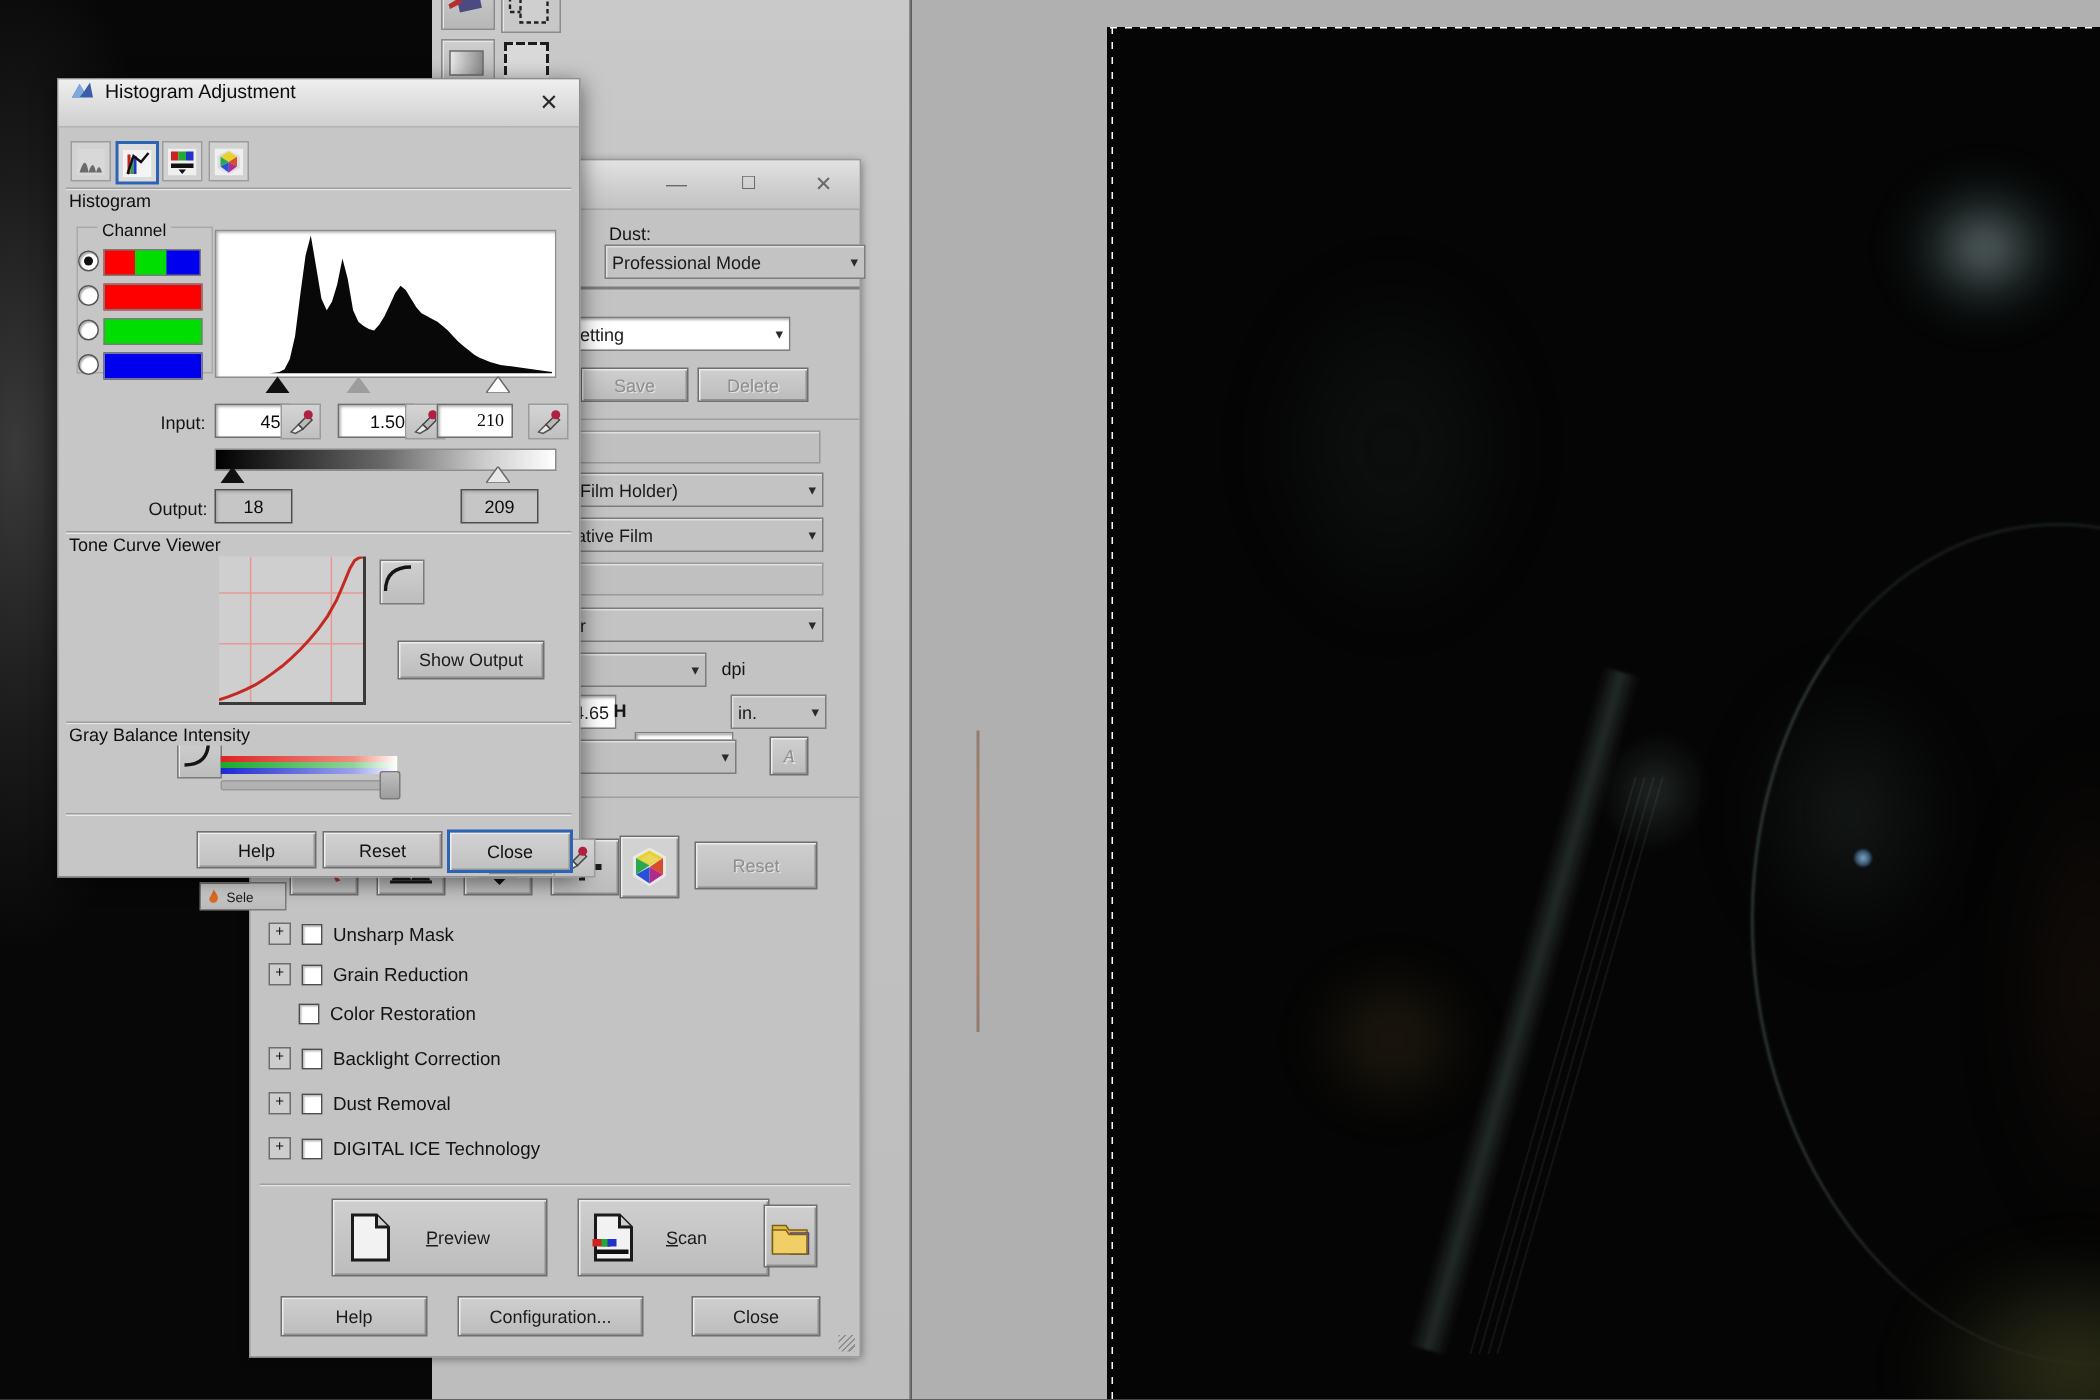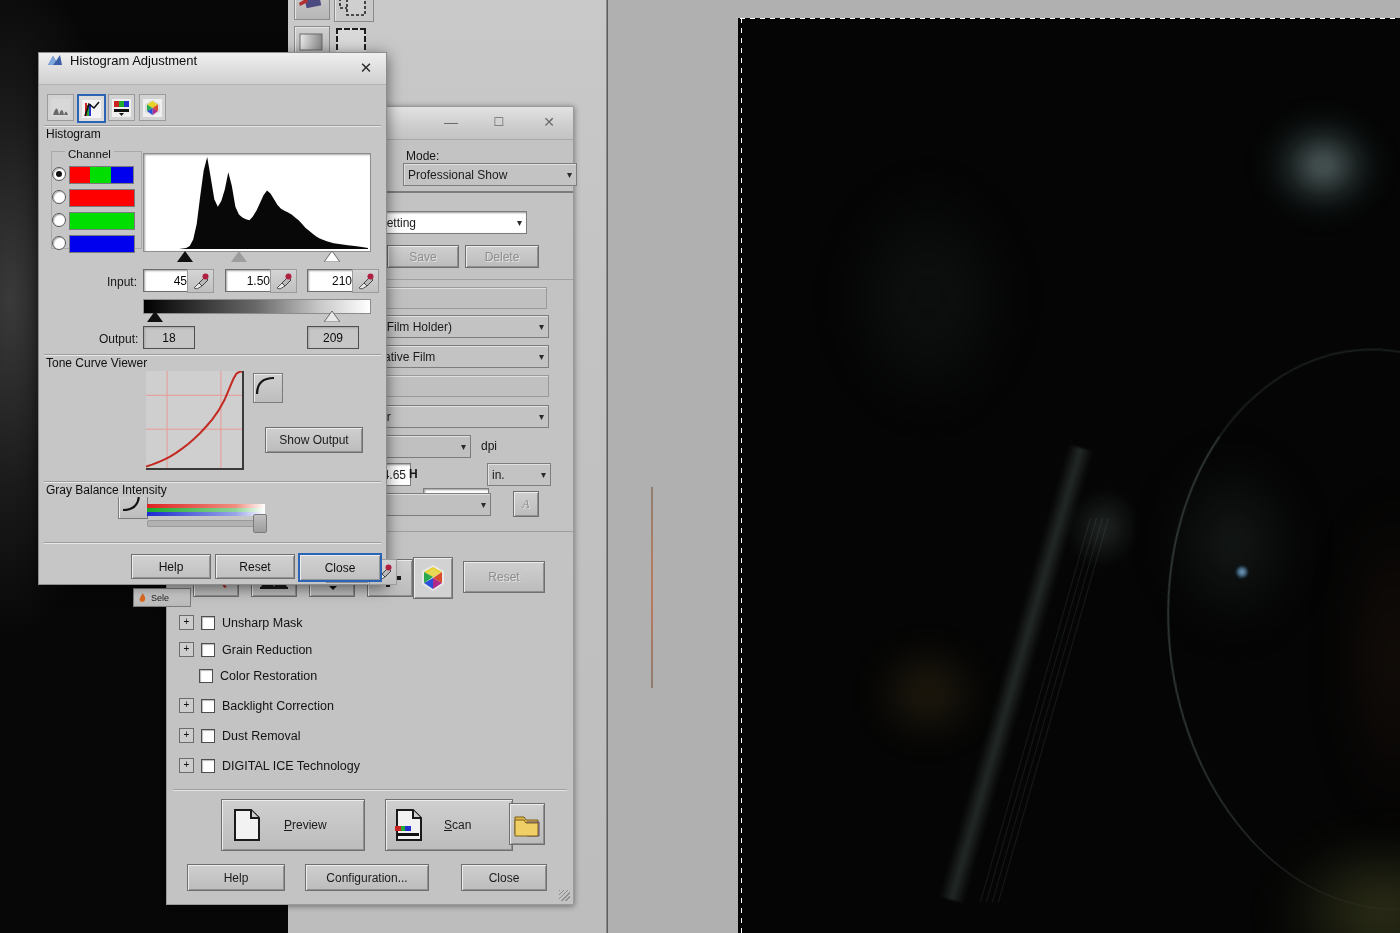--- a/index.html
+++ b/index.html
@@ -218,23 +218,23 @@
 </div>
 <div class="abs" style="left:336px;top:28px;width:26px;height:26px;border:2px dashed #1c1c1c;background:#d9d9d9;"></div>
 
 <div id="scanwin">
   <div class="titlebar">
     <div class="wbtn" style="left:266px;">—</div>
     <div class="wbtn" style="left:314px;font-size:12px;">☐</div>
     <div class="wbtn" style="left:364px;">✕</div>
   </div>
 
-  <div class="lbl" style="left:239px;top:42px;">Mode:</div>
+  <div class="lbl" style="left:239px;top:42px;">Dust:</div>
   <div class="fld" style="left:236px;top:56px;width:164px;height:21px;">
-    <span>Professional Show</span>
+    <span>Professional Mode</span>
     <span class="caret">▾</span>
   </div>
   <div class="sectionline" style="top:84px;"></div>
 
   <div class="fld white" style="left:200px;top:104px;width:150px;height:21px;">
     <span>t Setting</span>
     <span class="caret">▾</span>
   </div>
   <div class="btn dis" style="left:220px;top:138px;width:70px;height:21px;">Save</div>
   <div class="btn dis" style="left:298px;top:138px;width:72px;height:21px;">Delete</div>
@@ -481,21 +481,21 @@
     </svg>
   </div>
   <div class="numfield" style="left:186px;top:216px;width:44px;height:21px;">1.50</div>
   <div class="eyedrop" style="left:231px;top:216px;">
     <svg width="17" height="17" viewBox="0 0 17 17">
       <path d="M2 15 L7 10 L10 13 L5 16 Z" fill="#e9e9e9" stroke="#555"></path>
       <path d="M7 10 L13 4 L16 7 L10 13 Z" fill="#b9b9b9" stroke="#444"></path>
       <circle cx="13.5" cy="3.5" r="3" fill="#b02040"></circle>
     </svg>
   </div>
-  <div class="numfield" style="left:268px;top:216px;width:44px;height:21px;">210</div>
+  <div class="numfield" style="left:252px;top:216px;width:44px;height:21px;font-family:Liberation Serif, serif;">210</div>
   <div class="eyedrop" style="left:313px;top:216px;">
     <svg width="17" height="17" viewBox="0 0 17 17">
       <path d="M2 15 L7 10 L10 13 L5 16 Z" fill="#e9e9e9" stroke="#555"></path>
       <path d="M7 10 L13 4 L16 7 L10 13 Z" fill="#b9b9b9" stroke="#444"></path>
       <circle cx="13.5" cy="3.5" r="3" fill="#b02040"></circle>
     </svg>
   </div>
 
   <div class="gradbar" style="left:104px;top:246px;width:226px;"></div>
   <div class="tri black" style="left:108px;top:258px;"></div>

